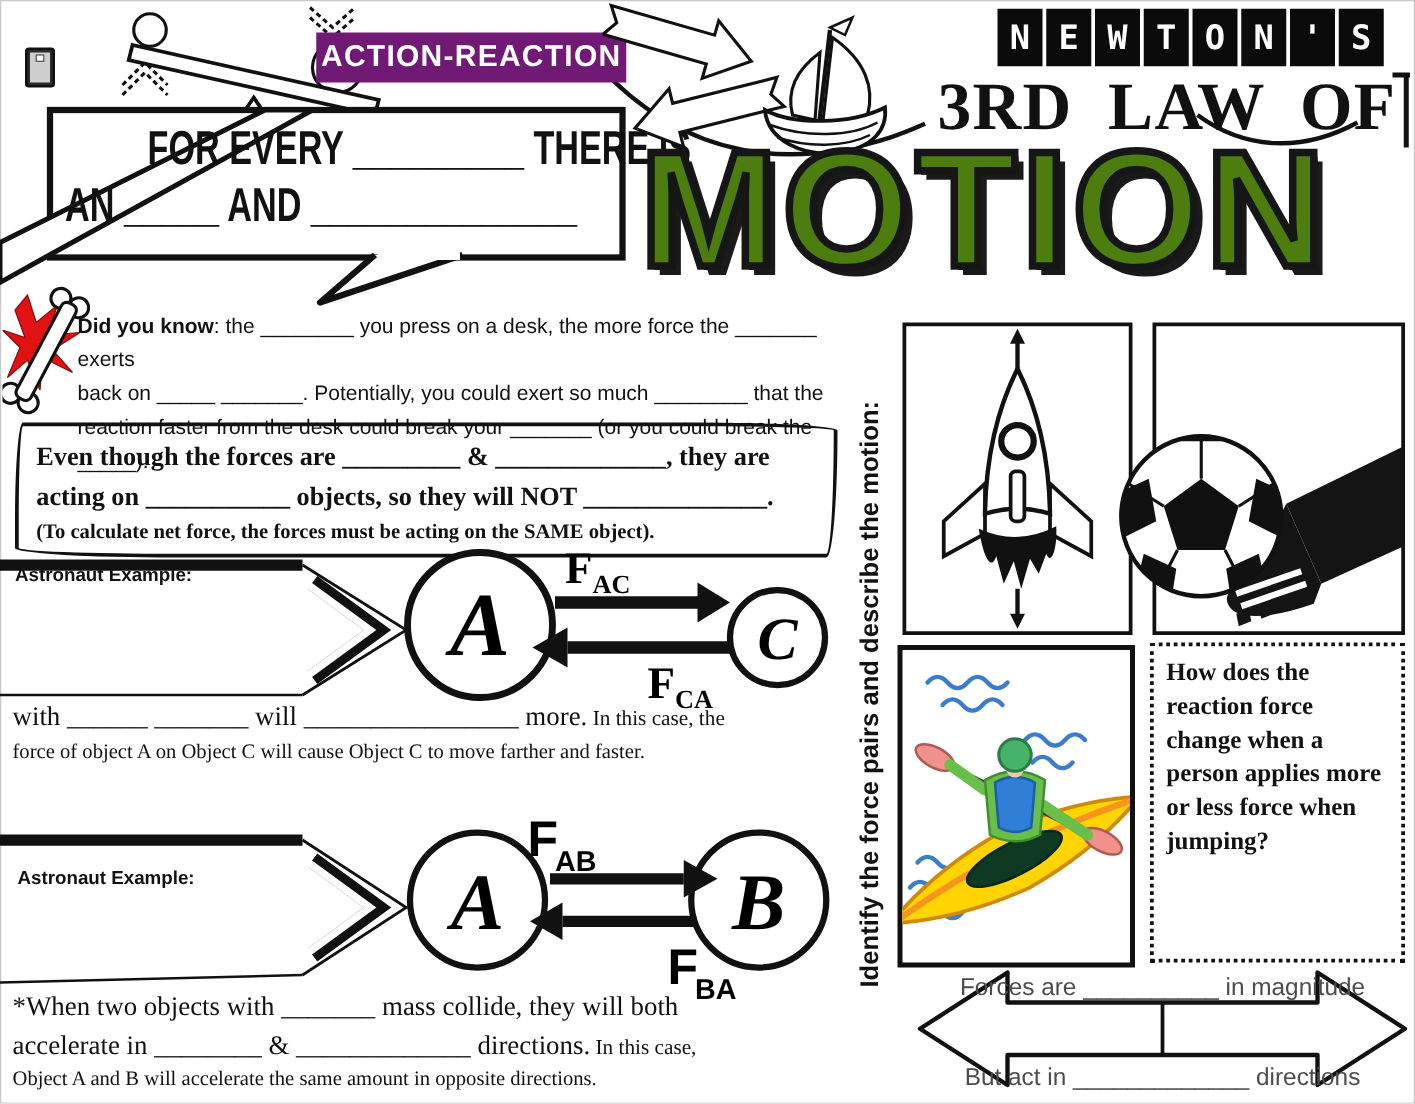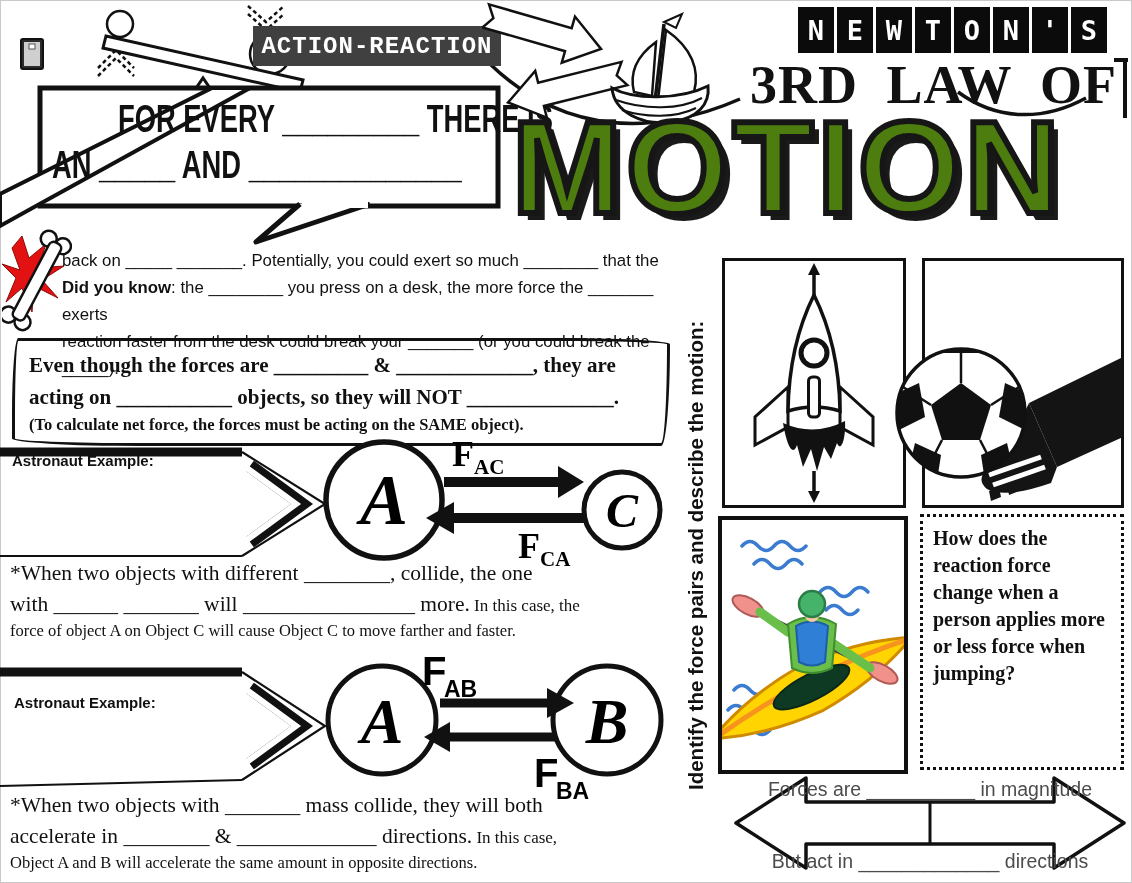--- a/index.html
+++ b/index.html
@@ -1,23 +1,23 @@
 <!DOCTYPE html>
 <html><head>
 <meta charset="utf-8">
 <style>
   html,body{margin:0;padding:0;background:#fff;}
   #page{position:relative;width:1132px;height:883px;background:#fff;overflow:hidden;
         font-family:"Liberation Sans",sans-serif;color:#111;box-shadow:inset 0 0 0 1px #c9c9c9;}
   .abs{position:absolute;}
   svg{display:block;}
   
-  .banner{left:253px;top:26px;width:248px;height:40px;background:#404040;color:#fff;
+  .banner{left:253px;top:26px;width:248px;height:40px;background:#701a75;color:#fff;
           display:flex;align-items:center;justify-content:center;
-          font-family:Liberation Mono, monospace;font-size:24px;font-weight:600;letter-spacing:1px;}
+          font-family:Liberation Sans, sans-serif;font-size:24px;font-weight:600;letter-spacing:1px;}
   
   .bubble-line{font-weight:700;font-size:38px;white-space:nowrap;transform:scaleX(.72);
                transform-origin:left center;letter-spacing:0px;}
   
   .tiles{left:798px;top:7px;display:flex;gap:3px;}
   .tile{width:36px;height:46px;background:#0b0b0b;color:#fff;display:flex;align-items:center;
         justify-content:center;font-weight:700;font-size:27px;font-family:"DejaVu Sans Mono",monospace;}
   .law-of{left:750px;top:54px;width:382px;font-family:"Liberation Serif",serif;font-size:54px;
           font-weight:700;letter-spacing:1px;word-spacing:14px;white-space:nowrap;}
   .motion{left:512px;top:102px;width:620px;font-weight:800;font-size:132px;line-height:1;
@@ -123,22 +123,22 @@
     <g transform="rotate(28 35 60)">
       <circle cx="26" cy="18" r="8" fill="#fff" stroke="#111" stroke-width="2.5"></circle>
       <circle cx="42" cy="18" r="8" fill="#fff" stroke="#111" stroke-width="2.5"></circle>
       <circle cx="26" cy="104" r="8" fill="#fff" stroke="#111" stroke-width="2.5"></circle>
       <circle cx="42" cy="104" r="8" fill="#fff" stroke="#111" stroke-width="2.5"></circle>
       <rect x="29" y="18" width="13" height="86" rx="5" fill="#fff" stroke="#111" stroke-width="2.5"></rect>
     </g>
   </svg>
 
   <div class="abs dyk">
+    <div><b>Did you know</b><span>: the ________ you press on a desk, the more force the _______ exerts</span></div>
     <div>back on _____  _______.  Potentially, you could exert so much ________ that the</div>
-    <div><b>Did you know</b><span>: the ________ you press on a desk, the more force the _______ exerts</span></div>
     <div>reaction faster from the desk could break your _______ (or you could break the _____).</div>
   </div>
 
   <div class="abs forces-box">
     <div class="big">Even though the forces are  _________ &amp; _____________, they are</div>
     <div class="big">acting on ___________ objects, so they will NOT ______________.</div>
     <div class="small">(To calculate net force, the forces must be acting on the SAME object).</div>
   </div>
 
   <svg class="abs" style="left:0;top:442px;" width="345" height="122" viewBox="0 0 345 122">
@@ -159,21 +159,20 @@
     <polygon points="236,28 262,44 236,60" fill="#111"></polygon>
     <line x1="262" y1="80" x2="132" y2="80" stroke="#111" stroke-width="10"></line>
     <polygon points="132,64 104,80 132,96" fill="#111"></polygon>
     <text x="130" y="28" font-family="Liberation Serif,serif" font-weight="600" font-size="36">F</text>
     <text x="152" y="36" font-family="Liberation Serif,serif" font-weight="600" font-size="21">AC</text>
     <text x="196" y="120" font-family="Liberation Serif,serif" font-weight="600" font-size="36">F</text>
     <text x="218" y="128" font-family="Liberation Serif,serif" font-weight="600" font-size="21">CA</text>
   </svg>
 
   <div class="abs serif-block" style="left:10px;top:558px;width:650px;">
-    <div class="big">*When two objects with different ________, collide, the one</div>
     <div><span class="big">with ______ _______ will ________________ more.</span><span class="mid">  In this case, the</span></div>
     <div class="small">force of object A on Object C will cause Object C to move farther and faster.</div>
   </div>
 
   <svg class="abs" style="left:0;top:660px;" width="345" height="132" viewBox="0 0 345 132">
     <path d="M0,12 H242" stroke="#111" stroke-width="9" fill="none"></path>
     <path d="M242,12 L325,66 L242,120" stroke="#111" stroke-width="2.2" fill="none"></path>
     <path d="M242,120 L0,126" stroke="#111" stroke-width="2" fill="none"></path>
     <path d="M250,28 L302,66 L250,104" stroke="#111" stroke-width="13" fill="none"></path>
     <path d="M244,28 L296,66 L244,104" stroke="#fff" stroke-width="6" fill="none"></path>

